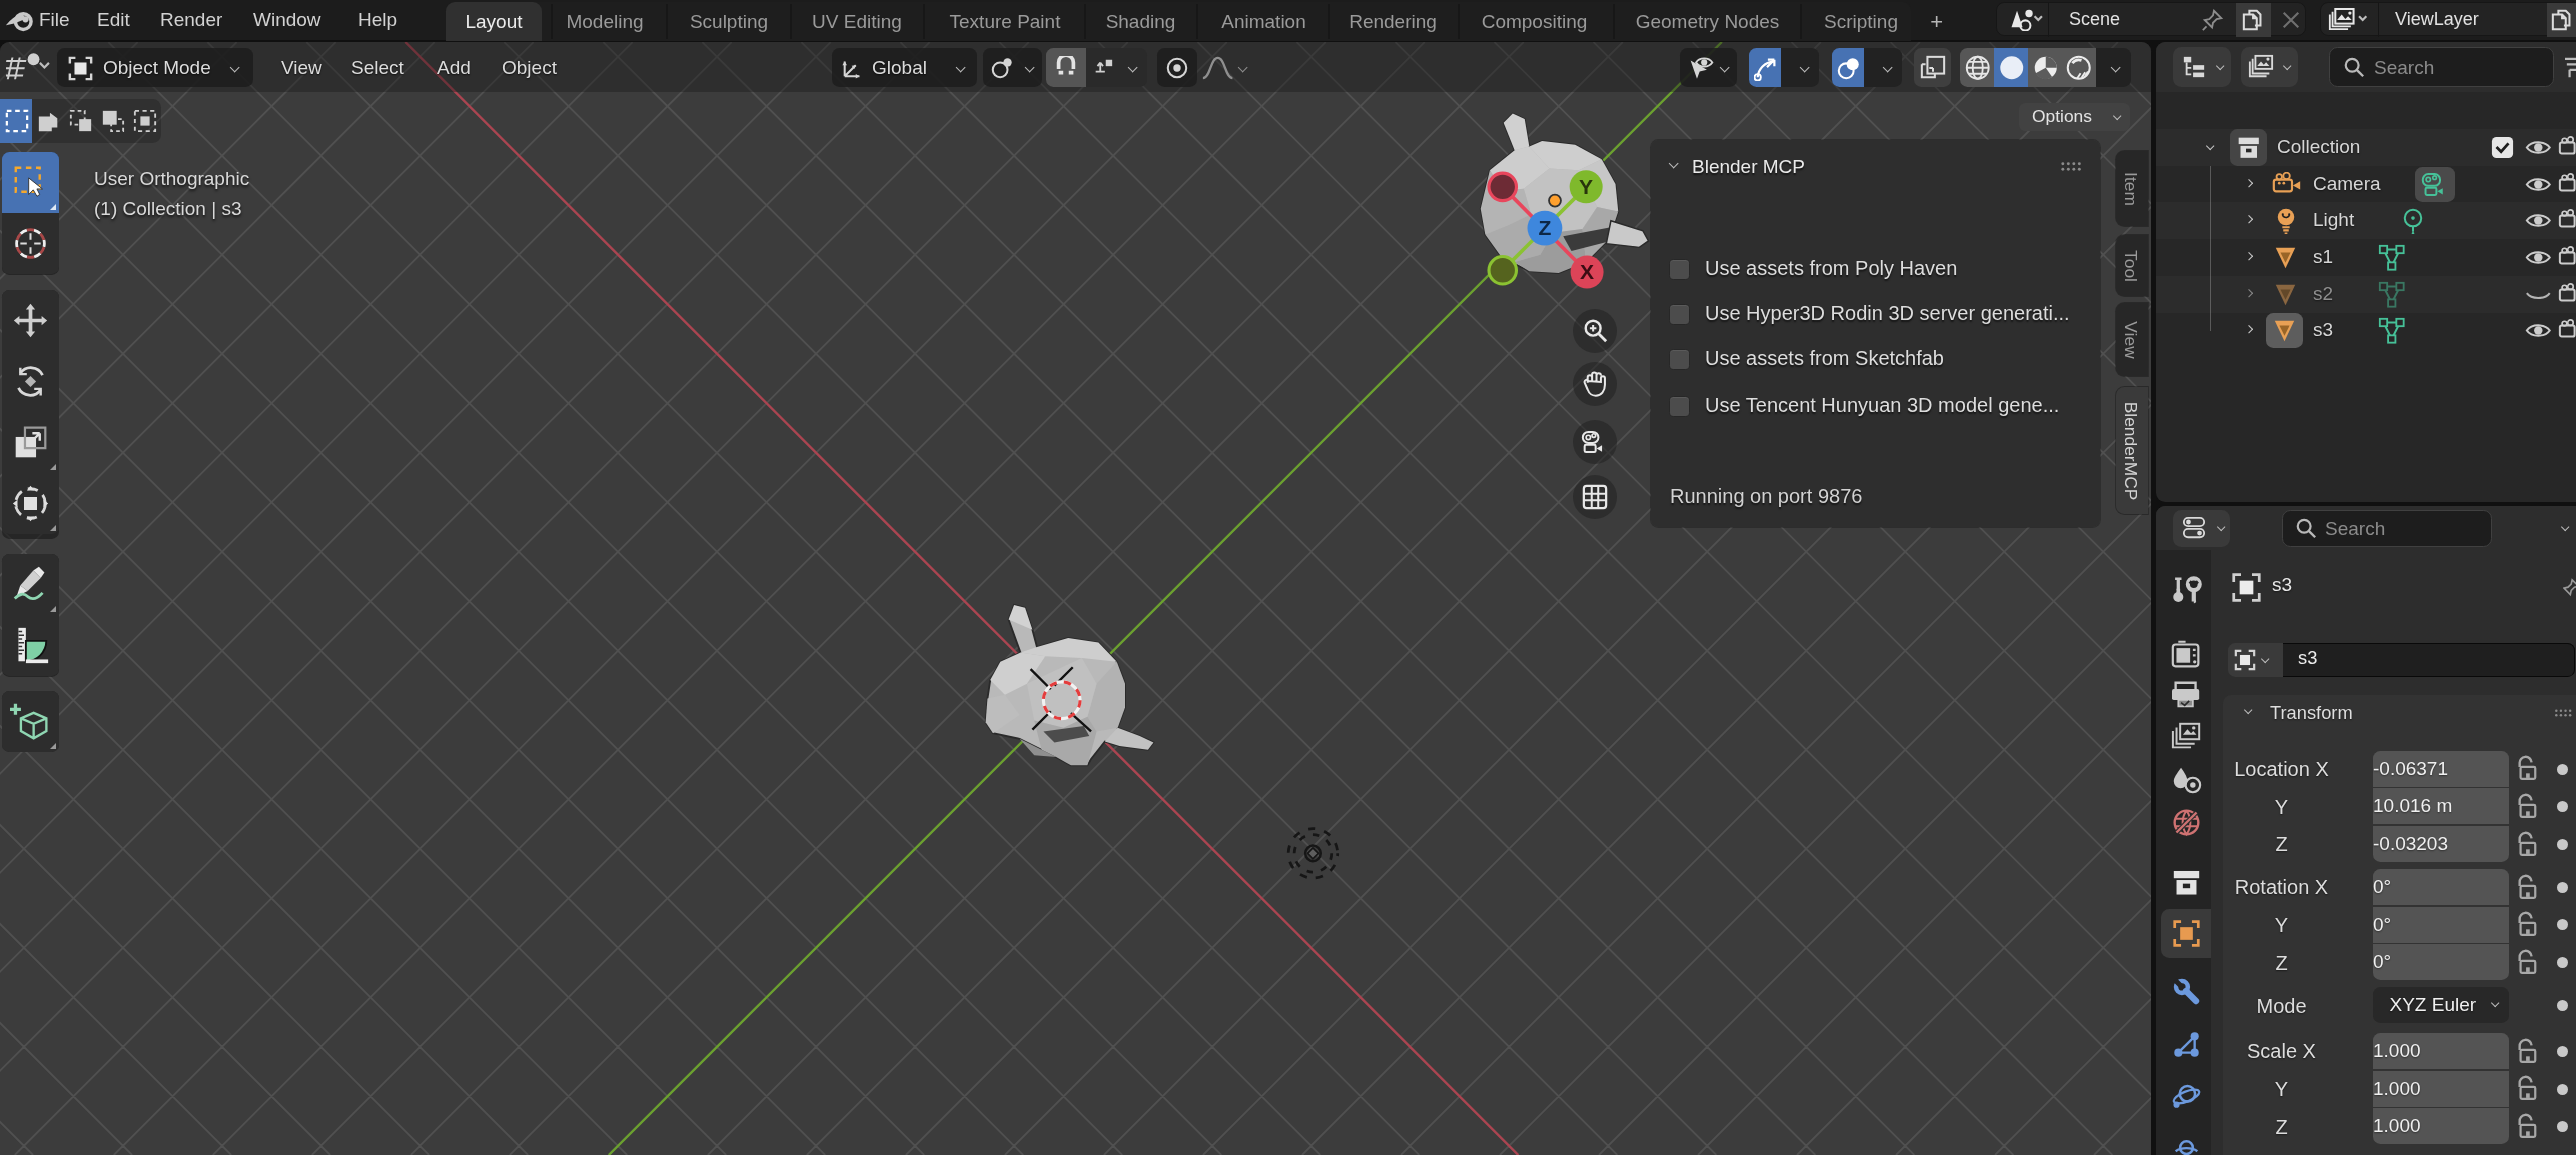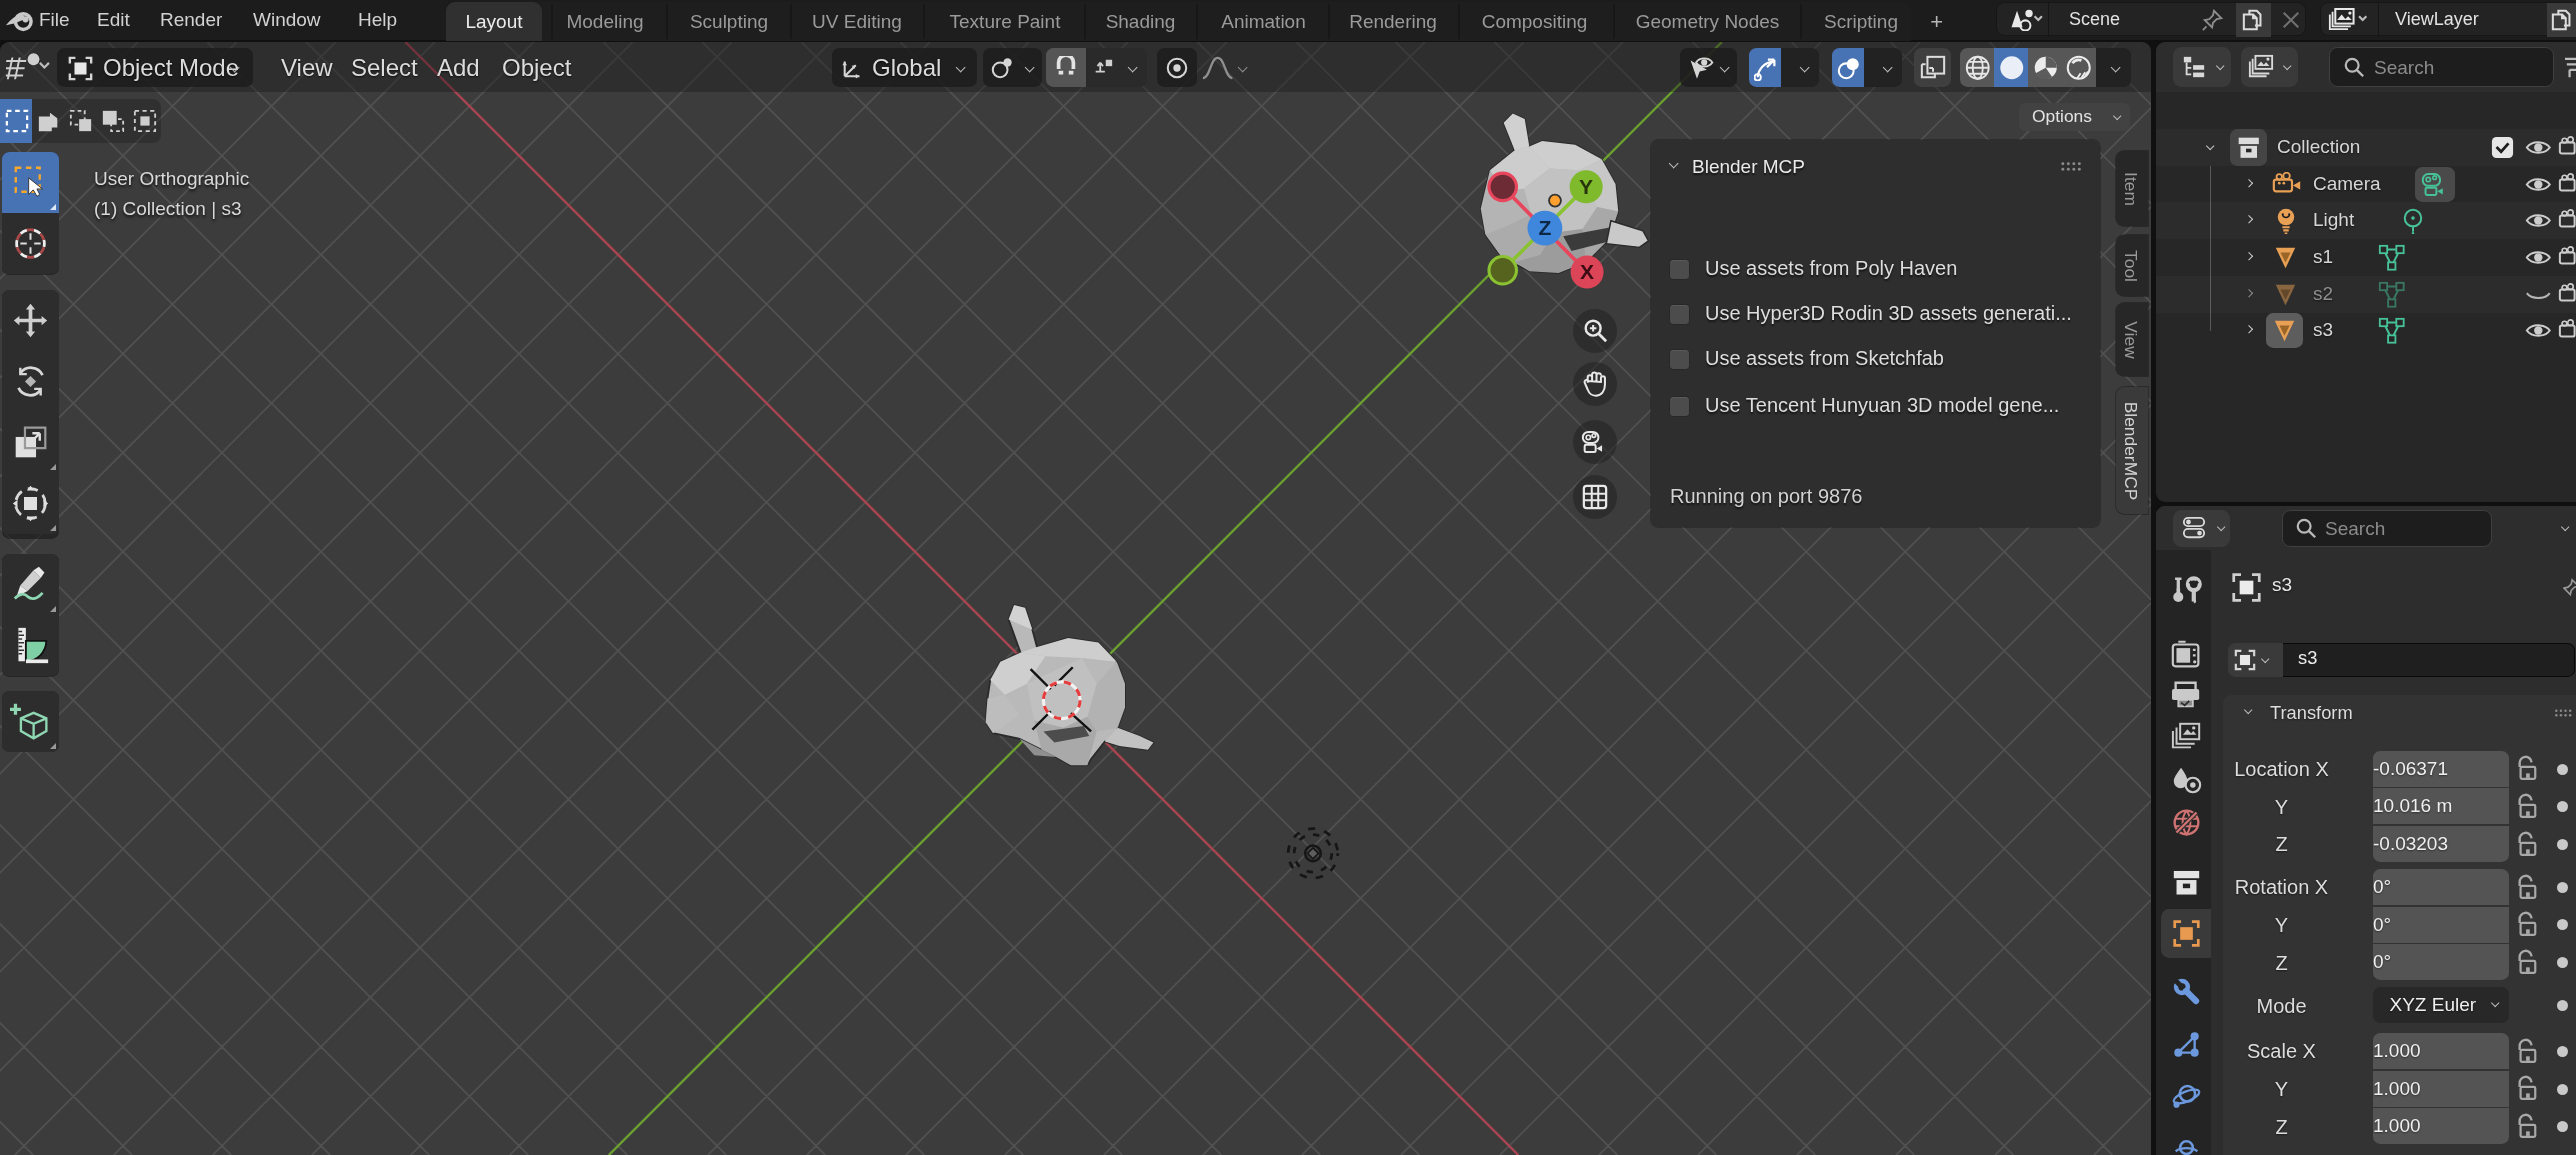--- a/index.html
+++ b/index.html
@@ -10,21 +10,21 @@
 #topbar .menu{position:absolute;top:0;height:40px;line-height:40px;color:#d2d2d2;font-size:19px}
 .wstab{position:absolute;top:1.8px;height:39px;line-height:39px;font-size:19px;color:#9a9a9a;text-align:center}
 .wstab.on{background:#303030;border-radius:9.2px 9.2px 0 0;color:#ececec}
 
 .pill{position:absolute;background:rgba(30,30,30,.88);border-radius:7.3px;color:#d8d8d8}
 .chev{display:inline-block;width:7.3px;height:7.3px;border-right:1.8px solid #bdbdbd;border-bottom:1.8px solid #bdbdbd;transform:rotate(45deg);vertical-align:2.8px}
 .chev.sm{width:6.4px;height:6.4px}
 
 #vp{position:absolute;left:0;top:42px;width:2151px;height:1113px;background:#3c3c3c;border-radius:9.2px 9.2px 0 0;overflow:hidden}
 #vphead{position:absolute;left:0;top:0;width:2151px;height:50px;background:rgba(24,24,24,.40)}
-.htxt{position:absolute;top:6.4px;height:54px;line-height:39px;font-size:24px;color:#dcdcdc;text-shadow:0 0.9px 1.8px rgba(0,0,0,.7)}
+.htxt{position:absolute;top:6.4px;height:54px;line-height:39px;font-size:19px;color:#dcdcdc;text-shadow:0 0.9px 1.8px rgba(0,0,0,.7)}
 .hud{position:absolute;color:#d9d9d9;font-size:19px;text-shadow:0 1.8px 2.8px rgba(0,0,0,.75)}
 
 .tbgrp{position:absolute;left:1.8px;width:57px;background:rgba(24,24,24,.6);border-radius:7.3px}
 .tbtn{position:relative;width:57px;height:61px;background:#2d2d2d;display:flex;align-items:center;justify-content:center}
 .tbtn.first{border-radius:7.3px 7.3px 0 0}.tbtn.last{border-radius:0 0 7.3px 7.3px}.tbtn.only{border-radius:7.3px}
 .tbtn.on{background:#4772b3}
 .tbtn .cnr{position:absolute;right:2.8px;bottom:2.8px;width:0;height:0;border-left:6.4px solid transparent;border-bottom:6.4px solid #9a9a9a}
 
 #npanel{position:absolute;left:1651px;top:98px;width:449px;height:387px;background:rgba(45,45,45,.97);border-radius:7.3px;box-shadow:0 0 0 0.9px rgba(0,0,0,.25)}
 .nrow{position:absolute;left:15.6px;width:416px;height:32px;border-radius:5.5px;background:#565656;box-shadow:0 0.9px 1.8px rgba(0,0,0,.35)}
@@ -449,21 +449,21 @@
             <circle cx="21" cy="3" r="1.6"></circle>
             <circle cx="3" cy="9" r="1.6"></circle>
             <circle cx="9" cy="9" r="1.6"></circle>
             <circle cx="15" cy="9" r="1.6"></circle>
             <circle cx="21" cy="9" r="1.6"></circle>
           </g>
         </svg>
  <div class="cbx" style="top:119px"></div>
         <div class="ntxt" style="left:54px;top:117px">Use assets from Poly Haven</div>
  <div class="cbx" style="top:164px"></div>
-        <div class="ntxt" style="left:54px;top:162px">Use Hyper3D Rodin 3D assets generati...</div>
+        <div class="ntxt" style="left:54px;top:162px">Use Hyper3D Rodin 3D server generati...</div>
  <div class="cbx" style="top:209px"></div>
         <div class="ntxt" style="left:54px;top:207px">Use assets from Sketchfab</div>
  <div class="cbx" style="top:256px"></div>
         <div class="ntxt" style="left:54px;top:254px">Use Tencent Hunyuan 3D model gene...</div>
  <div class="ntxt" style="left:19px;top:345px;color:#d2d2d2">Running on port 9876</div>
 </div>
 
 <div class="vtab" style="top:109px;height:75px">
         <span>Item</span>
       </div>

